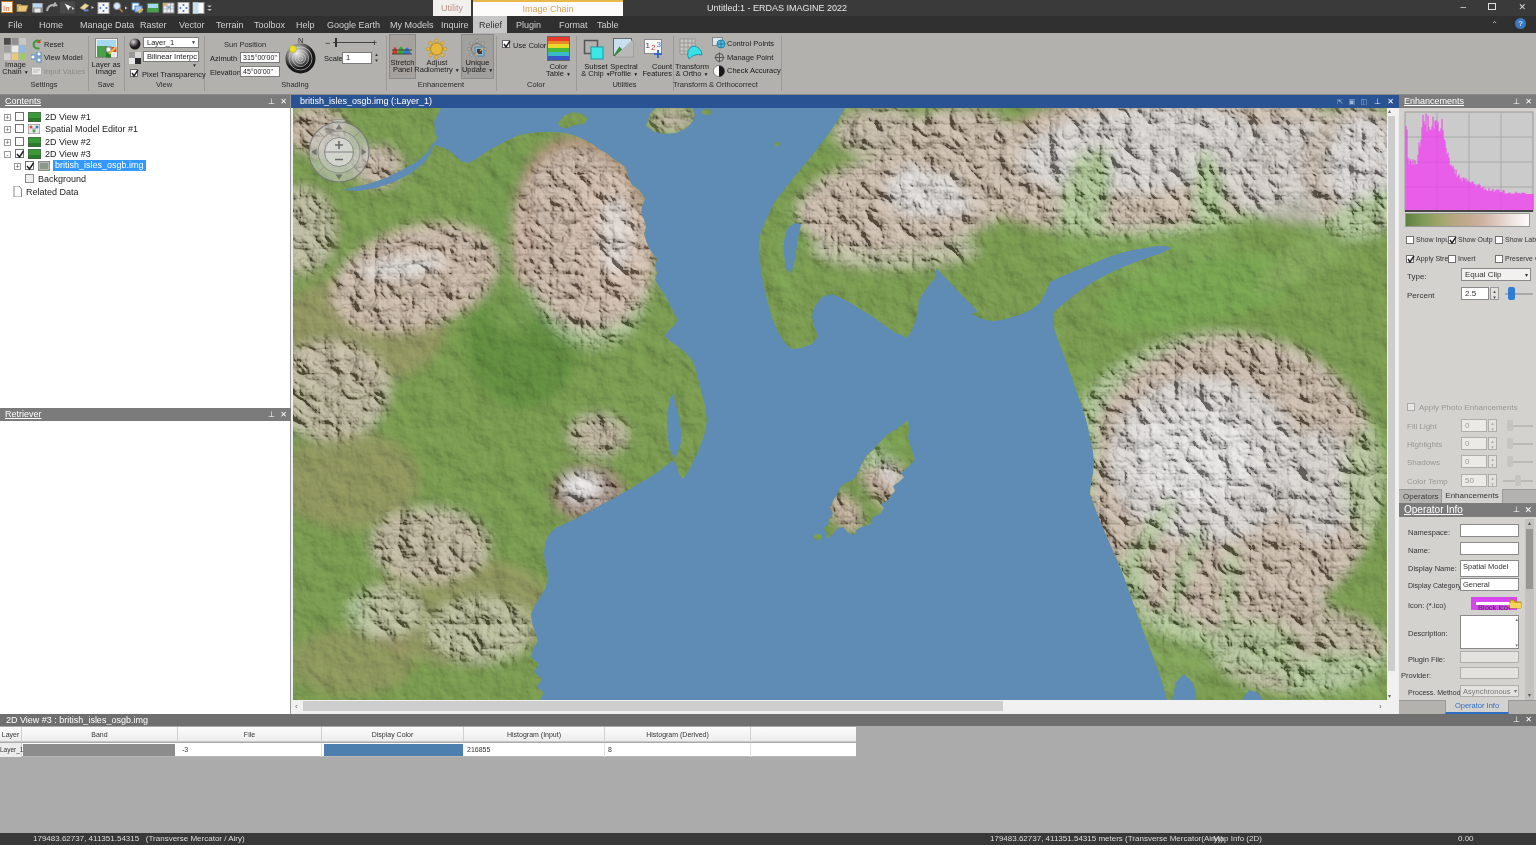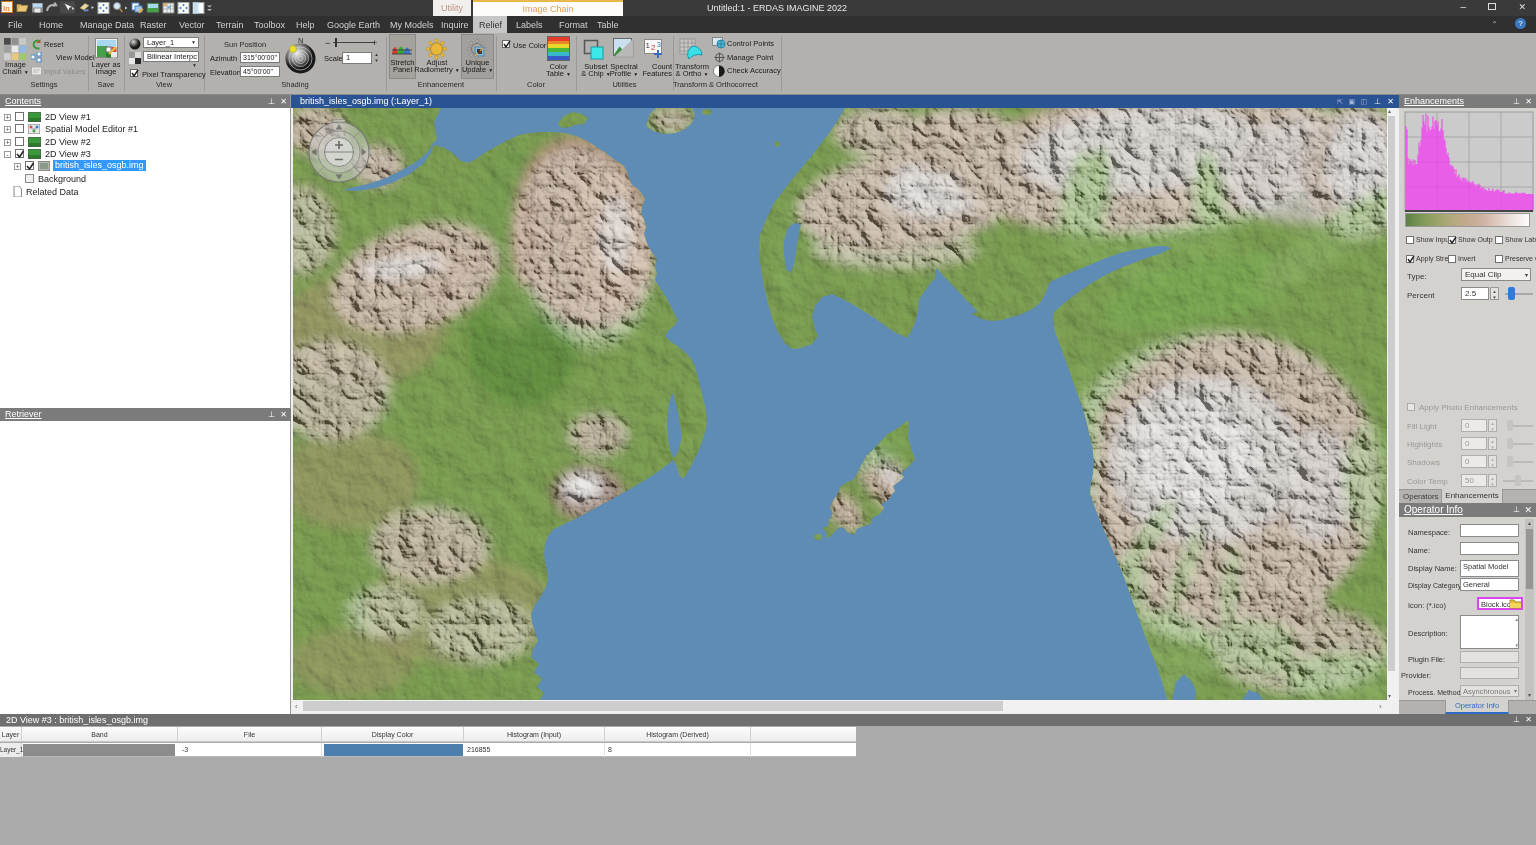--- a/index.html
+++ b/index.html
@@ -72,21 +72,21 @@
     <span class="abs" style="left:80px;top:4px;">Manage Data</span>
     <span class="abs" style="left:140px;top:4px;">Raster</span>
     <span class="abs" style="left:179px;top:4px;">Vector</span>
     <span class="abs" style="left:216px;top:4px;">Terrain</span>
     <span class="abs" style="left:254px;top:4px;">Toolbox</span>
     <span class="abs" style="left:296px;top:4px;">Help</span>
     <span class="abs" style="left:327px;top:4px;">Google Earth</span>
     <span class="abs" style="left:390px;top:4px;">My Models</span>
     <span class="abs" style="left:441px;top:4px;">Inquire</span>
     <span class="abs" style="left:479px;top:4px;color:#333;">Relief</span>
-    <span class="abs" style="left:516px;top:4px;">Labels</span>
+    <span class="abs" style="left:516px;top:4px;">Plugin</span>
     <span class="abs" style="left:559px;top:4px;">Format</span>
     <span class="abs" style="left:597px;top:4px;">Table</span>
     <div class="abs" style="right:38px;top:4px;color:#bbb;font-size:8px;">⌃</div>
     <div class="abs" style="right:10px;top:2px;width:11px;height:11px;border-radius:50%;background:#3a78c0;color:#fff;font-size:8px;text-align:center;line-height:11px;">?</div>
   </div>
 
   <div class="abs" id="ribbon" style="left:0;top:33px;width:1536px;height:62px;background:#b3b1ae;border-bottom:1px solid #8a8a8a;font-size:7.5px;color:#1a1a1a;overflow:hidden;">
 
     <div class="abs" style="left:88px;top:3px;width:1px;height:55px;background:#9c9a97;"></div>
     <div class="abs" style="left:124px;top:3px;width:1px;height:55px;background:#9c9a97;"></div>
@@ -122,21 +122,21 @@
         <path d="M8.5,2 A4,4 0 1 0 8.5,9" stroke="#3a9a3a" stroke-width="2" fill="none"></path>
         <path d="M9.5,0 v4 h-4 z" fill="#c84a2a"></path>
       </svg>
     <span class="abs" style="left:44px;top:7px;">Reset</span>
     <svg class="abs" style="left:31px;top:19px" width="11" height="11" viewBox="0 0 11 11">
         <rect x="0" y="3" width="4" height="4" fill="#fff" stroke="#4a86c8"></rect>
         <rect x="6" y="0" width="4" height="4" fill="#fff" stroke="#4a86c8"></rect>
         <rect x="6" y="6" width="4" height="4" fill="#fff" stroke="#4a86c8"></rect>
         <path d="M4,5 l2,-3 M4,5 l2,3" stroke="#7aa8d8"></path>
       </svg>
-    <span class="abs" style="left:44px;top:20px;margin-left:12px;">View Model</span>
+    <span class="abs" style="left:44px;top:20px;">View Model</span>
     <svg class="abs" style="left:31px;top:33px" width="11" height="10" viewBox="0 0 11 10">
         <rect x="0.5" y="1" width="10" height="8" fill="#e8e6e3" stroke="#aaa"></rect>
         <path d="M2,4 h7 M2,6 h5" stroke="#bbb"></path>
       </svg>
     <span class="abs" style="left:44px;top:34px;color:#8f8d8a;">Input Values</span>
 
     <svg class="abs" style="left:95px;top:5px" width="23" height="23" viewBox="0 0 23 23">
       <rect x="0.5" y="0.5" width="22" height="19" fill="#f0f0f0" stroke="#888"></rect>
       <rect x="2" y="2" width="19" height="9" fill="#a8d8f0"></rect>
       <rect x="2" y="8" width="10" height="11" fill="#48a048"></rect>
@@ -636,21 +636,21 @@
     <div class="ptitle" style="left:0;top:0;width:137px;height:14px;background:#7b7b7b;font-size:10px;line-height:14px;">Operator Info<span style="position:absolute;right:16px;top:0;font-size:8px;">⊥</span><span style="position:absolute;right:4px;top:0;font-size:9px;">✕</span></div>
     <span class="abs" style="left:9px;top:25px;">Namespace:</span>
     <div class="abs" style="left:61px;top:21px;width:59px;height:13px;background:#fff;border:1px solid #8a8a8a;"></div>
     <span class="abs" style="left:9px;top:43px;">Name:</span>
     <div class="abs" style="left:61px;top:39px;width:59px;height:13px;background:#fff;border:1px solid #8a8a8a;"></div>
     <span class="abs" style="left:9px;top:61px;">Display Name:</span>
     <div class="abs" style="left:61px;top:57px;width:59px;height:17px;background:#fff;border:1px solid #8a8a8a;line-height:12px;padding-left:2px;font-size:7.5px;">Spatial Model</div>
     <span class="abs" style="left:9px;top:79px;font-size:7px;">Display Category:</span>
     <div class="abs" style="left:61px;top:75px;width:59px;height:13px;background:#fff;border:1px solid #8a8a8a;line-height:12px;padding-left:2px;font-size:7.5px;">General</div>
     <span class="abs" style="left:9px;top:98px;">Icon: (*.ico)</span>
-    <div class="abs" style="left:78px;top:94px;width:46px;height:13px;background:#fff;border:2px solid #d946ef;line-height:12px;padding-left:2px;font-size:7.5px;">Block.ico<span style="position:absolute;right:1px;font-size:6px;color:#555;">▾</span></div>
+    <div class="abs" style="left:72px;top:94px;width:46px;height:13px;background:#fff;border:5px solid #d946ef;line-height:12px;padding-left:2px;font-size:7.5px;">Block.ico<span style="position:absolute;right:1px;font-size:6px;color:#555;">▾</span></div>
     <svg class="abs" style="left:110px;top:94px" width="13" height="13" viewBox="0 0 13 13">
         <path d="M1,3 h4 l1,2 h6 v6 h-11 z" fill="#e8c23a" stroke="#a8881a"></path>
         <path d="M1,6 h11 v5 h-11 z" fill="#f2d65a"></path>
       </svg>
     <span class="abs" style="left:9px;top:126px;">Description:</span>
     <div class="abs" style="left:61px;top:112px;width:59px;height:34px;background:#fff;border:1px solid #8a8a8a;">
       <div style="position:absolute;right:0;top:0;color:#777;font-size:5px;">▴</div>
       <div style="position:absolute;right:0;bottom:0;color:#777;font-size:5px;">▾</div>
     </div>
     <span class="abs" style="left:9px;top:152px;">Plugin File:</span>
@@ -684,13 +684,19 @@
 
     <div class="abs" style="left:0;top:29px;width:856px;height:14px;background:#fff;border-bottom:1px solid #b8b8b8;"></div>
     <div class="abs" style="left:0;top:29px;width:22px;height:14px;background:#ececec;border-right:1px solid #d0d0d0;line-height:14px;font-size:6.5px;color:#333;">Layer_1</div>
     <div class="abs" style="left:23px;top:30px;width:152px;height:12px;background:#8c8c8c;"></div>
     <div class="abs" style="left:178px;top:29px;width:144px;height:14px;border-right:1px solid #e0e0e0;line-height:14px;font-size:7px;color:#333;padding-left:4px;">-3</div>
     <div class="abs" style="left:324px;top:30px;width:139px;height:12px;background:#4d7fae;"></div>
     <div class="abs" style="left:464px;top:29px;width:141px;height:14px;border-right:1px solid #e0e0e0;line-height:14px;font-size:7px;color:#333;padding-left:3px;">216855</div>
     <div class="abs" style="left:605px;top:29px;width:146px;height:14px;border-right:1px solid #e0e0e0;line-height:14px;font-size:7px;color:#333;padding-left:3px;">8</div>
   </div>
 
+  <div class="abs" id="statusbar" style="left:0;top:833px;width:1536px;height:12px;background:#383838;color:#ddd;font-size:8px;line-height:12px;">
+    <span style="position:absolute;left:33px;">179483.62737, 411351.54315&nbsp;&nbsp;&nbsp;(Transverse Mercator / Airy)</span>
+    <span style="position:absolute;left:990px;">179483.62737, 411351.54315 meters (Transverse Mercator(Airy))</span>
+    <span style="position:absolute;left:1213px;">Map Info (2D)</span>
+    <span style="position:absolute;left:1458px;">0.00</span>
+  </div>
 </div>
 
 </body></html>

